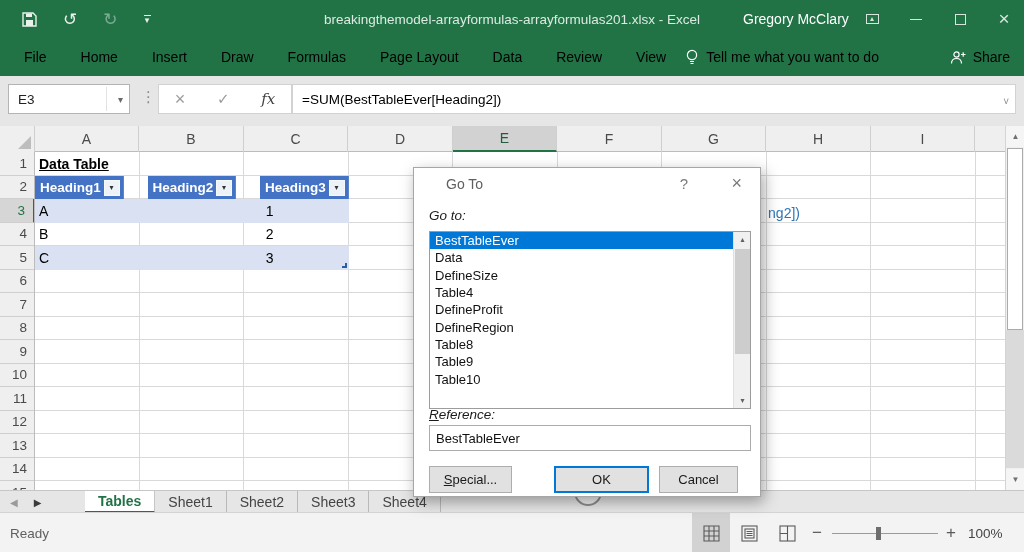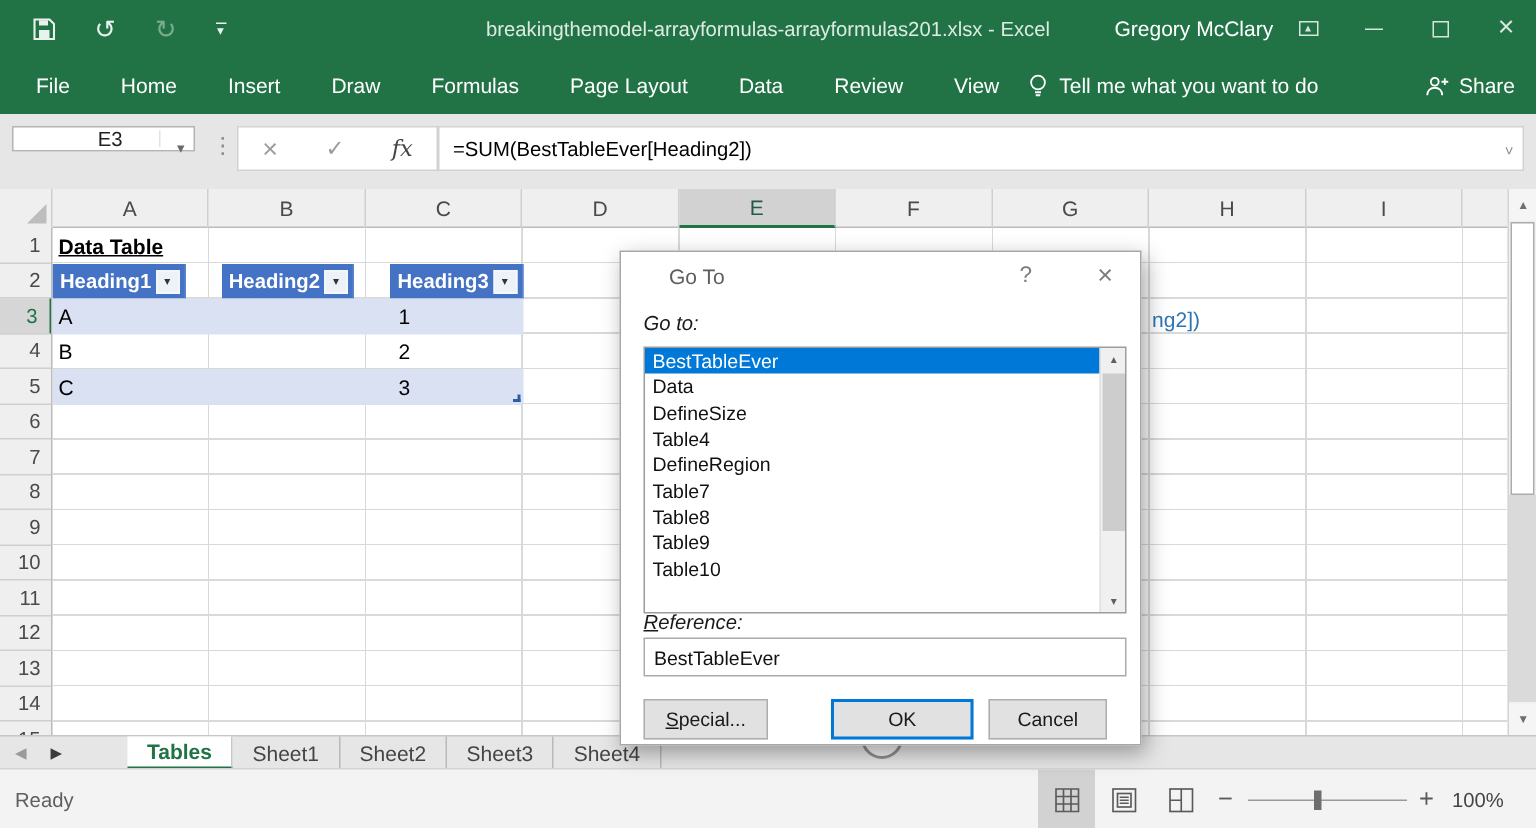--- a/index.html
+++ b/index.html
@@ -19,31 +19,31 @@
              font-size:13.5px;color:#dcebe2;white-space:nowrap;}
   .user-name{position:absolute;left:743px;top:0;height:38px;display:flex;align-items:center;font-size:14px;color:#fff;}
   .winbtns{position:absolute;right:10px;top:0;height:38px;display:flex;align-items:center;gap:24px;}
   .winbtns .wb{width:20px;height:20px;display:flex;align-items:center;justify-content:center;color:#d7e6dd;font-size:15px;}
   .wb-max i{display:block;width:11px;height:11px;border:1px solid #d7e6dd;}
   .wb-min i{display:block;width:12px;height:1px;background:#d7e6dd;}
   .wb-ribbon i{display:block;width:13px;height:10px;border:1px solid #d7e6dd;position:relative;}
   .wb-ribbon i:after{content:"";position:absolute;left:3.5px;top:2px;border-left:2.5px solid transparent;
       border-right:2.5px solid transparent;border-bottom:4px solid #d7e6dd;}
   
-  .tabrow{position:absolute;left:0;top:38px;width:1024px;height:38px;background:#217346;display:flex;align-items:center;color:#ffffff;font-size:14px;}
+  .tabrow{position:absolute;left:0;top:38px;width:1024px;height:38px;background:#217346;display:flex;align-items:center;color:#000000;font-size:14px;}
   .rtab{padding:0 17px;height:38px;display:flex;align-items:center;white-space:nowrap;}
   .rtab:first-child{margin-left:7px;}
   .tellme{display:flex;align-items:center;gap:7px;margin-left:2px;white-space:nowrap;}
   .share{position:absolute;right:14px;top:0;height:38px;display:flex;align-items:center;gap:7px;font-size:14px;}
   .icon-svg{display:block;}
 
   
   .fbar{position:absolute;left:0;top:76px;width:1024px;height:50px;background:#e6e6e6;}
-  .namebox{position:absolute;left:8px;top:8px;width:122px;height:17px;background:#fff;border:1px solid #b4b4b4;
-           display:flex;align-items:center;font-size:13.5px;color:#222;padding-left:9px;justify-content:center;}
+  .namebox{position:absolute;left:8px;top:8px;width:122px;height:30px;background:#fff;border:1px solid #b4b4b4;
+           display:flex;align-items:center;font-size:13.5px;color:#222;padding-left:9px;}
   .namebox .nb-caret{position:absolute;right:6px;top:9px;font-size:10px;color:#6a6a6a;}
   .nb-split{position:absolute;right:22px;top:2px;bottom:2px;width:1px;background:#e2e2e2;}
   .fdots{position:absolute;left:141px;top:12px;color:#8b8b8b;font-size:15px;letter-spacing:0;}
   .fbtns{position:absolute;left:158px;top:8px;width:134px;height:30px;background:#fff;border:1px solid #d2d2d2;
          display:flex;align-items:center;justify-content:space-around;}
   .fbtns .fb{color:#9b9b9b;font-size:15px;}
   .fbtns .fx{font-family:"DejaVu Serif",serif;font-style:italic;color:#444;font-size:15px;}
   .finput{position:absolute;left:292px;top:8px;right:8px;height:30px;background:#fff;border:1px solid #d2d2d2;
           display:flex;align-items:center;font-size:13.5px;color:#000;padding-left:9px;}
   .fchev{position:absolute;right:6px;top:11px;color:#8a8a8a;font-size:10px;}
@@ -348,22 +348,22 @@
 
     <div class="dlg-label" style="top:40px;">Go to:</div>
 
     <div class="dlg-list">
       <div>
 
       <div class="dlg-item sel">BestTableEver</div>
           <div class="dlg-item">Data</div>
           <div class="dlg-item">DefineSize</div>
           <div class="dlg-item">Table4</div>
+          <div class="dlg-item">DefineProfit</div>
           <div class="dlg-item">DefineRegion</div>
-          <div class="dlg-item">Table7</div>
           <div class="dlg-item">Table8</div>
           <div class="dlg-item">Table9</div>
           <div class="dlg-item">Table10</div>
         </div>
       <div class="lscroll">
         <div class="ls-arrow ls-up">▴</div>
         <div class="ls-thumb"></div>
         <div class="ls-arrow ls-down">▾</div>
       </div>
     </div>

